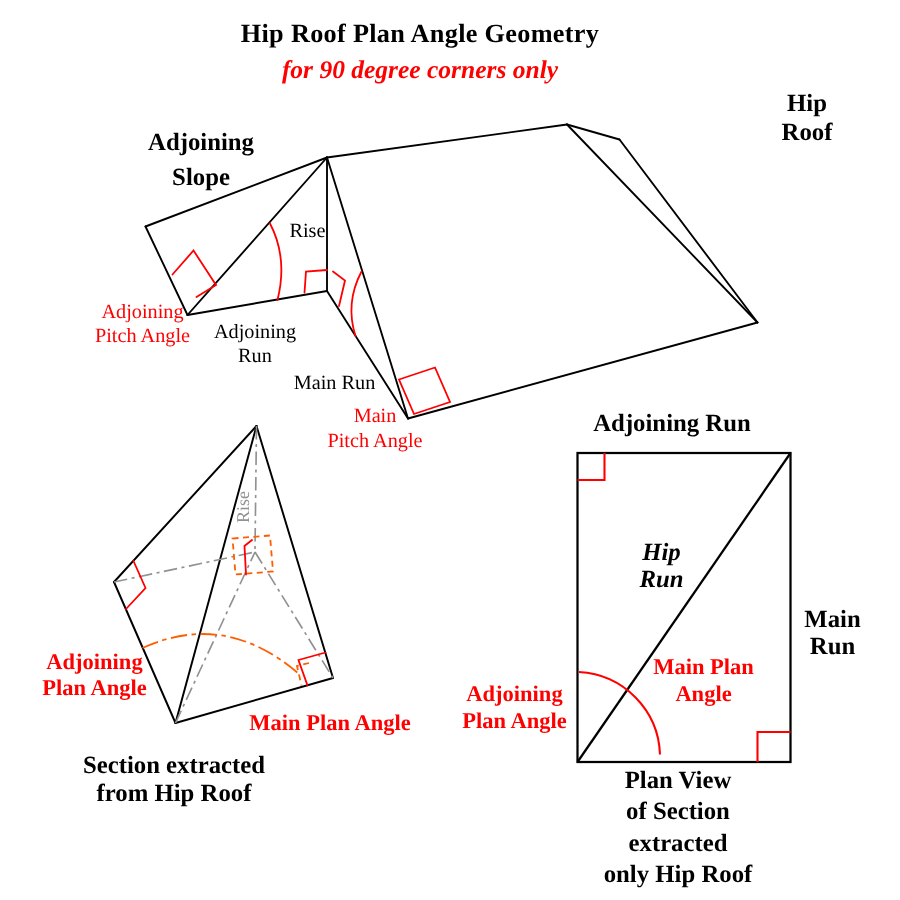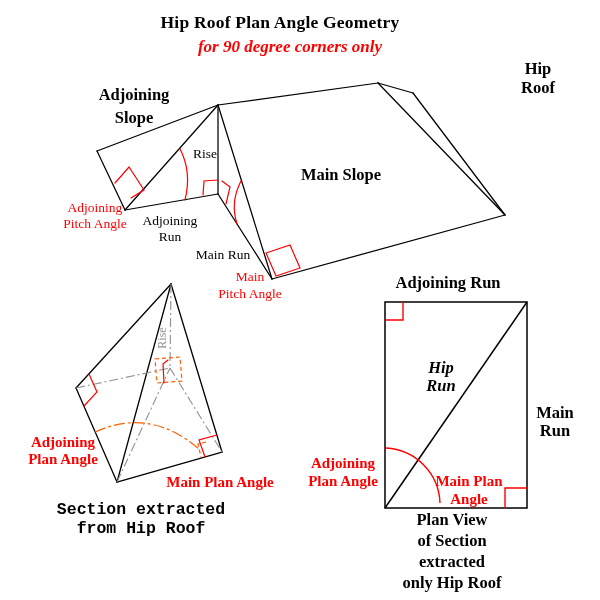--- a/index.html
+++ b/index.html
@@ -87,48 +87,47 @@
       <path data-name="plan-hip-run-diagonal" d="M385,508 L527,302"></path>
     </g>
     <g data-name="plan-red-markers" class="sk-red" fill="none" stroke-width="1.4">
       <path data-name="plan-top-left-right-angle-marker" d="M403,302 L403,320 L385,320"></path>
       <path data-name="plan-bottom-right-right-angle-marker" d="M505,508 L505,488 L527,488"></path>
       <path data-name="plan-plan-angle-arc" d="M386,448 A57,57 0 0 1 440,503"></path>
     </g>
   </svg>
 
   <div class="lbl b t-title" data-name="page-title" style="left:280px; top:22px;">Hip Roof Plan Angle Geometry</div>
-  <div class="lbl b t-subtitle red" data-name="page-subtitle" style="left:280px; top:47px;margin-left:10px;">for 90 degree corners only</div>
+  <div class="lbl b t-subtitle red" data-name="page-subtitle" style="left:280px; top:47px;">for 90 degree corners only</div>
 
   <div class="lbl b t-big" data-name="hip-roof-label" style="left:490px; top:79px;margin-left:48px;">Hip Roof</div>
   <div class="lbl b t-big" data-name="adjoining-slope-label" style="left:134px; top:106px; line-height:23px;">Adjoining
 Slope</div>
-  <div class="lbl b t-big" data-name="main-slope-label" style="left:341px; top:175px;">Main Slope</div>
   <div class="lbl t-sm" data-name="roof-rise-label" style="left:205px; top:154px;">Rise</div>
   <div class="lbl t-sm red" data-name="adjoining-pitch-angle-label" style="left:95px; top:216px; line-height:16px;">Adjoining
 Pitch Angle</div>
   <div class="lbl t-sm" data-name="roof-adjoining-run-label" style="left:170px; top:229px; line-height:16px;">Adjoining
 Run</div>
   <div class="lbl t-sm" data-name="roof-main-run-label" style="left:223px; top:255px;">Main Run</div>
   <div class="lbl t-sm red" data-name="main-pitch-angle-label" style="left:250px; top:285px; line-height:17px;">Main
 Pitch Angle</div>
 
   <div class="lbl t-rise-rot gray" data-name="section-rise-label" style="left:163px; top:338px;">Rise</div>
   <div class="lbl b t-redbold red" data-name="section-adjoining-plan-angle-label" style="left:63px; top:451px; line-height:17px;">Adjoining
 Plan Angle</div>
   <div class="lbl b t-redbold red" data-name="section-main-plan-angle-label" style="left:220px; top:483px;">Main Plan Angle</div>
-  <div class="lbl b t-big" data-name="section-caption" style="left:141px; top:519px; line-height:19px;font-family:Liberation Mono, monospace;">Section extracted
+  <div class="lbl b t-big" data-name="section-caption" style="left:116px; top:519px; line-height:19px;">Section extracted
 from Hip Roof</div>
 
   <div class="lbl b t-big" data-name="plan-adjoining-run-label" style="left:448px; top:283px;">Adjoining Run</div>
   <div class="lbl b t-big" data-name="plan-hip-run-label" style="left:441px; top:377px; line-height:18px;font-style:italic;">Hip
 Run</div>
   <div class="lbl b t-big" data-name="plan-main-run-label" style="left:555px; top:422px; line-height:18px;">Main
 Run</div>
   <div class="lbl b t-redbold red" data-name="plan-adjoining-plan-angle-label" style="left:343px; top:472px; line-height:18px;">Adjoining
 Plan Angle</div>
-  <div class="lbl b t-redbold red" data-name="plan-main-plan-angle-label" style="left:469px; top:490px; line-height:18px;">Main Plan
+  <div class="lbl b t-redbold red" data-name="plan-main-plan-angle-label" style="left:469px; top:454px; line-height:18px;">Main Plan
 Angle</div>
   <div class="lbl b t-big" data-name="plan-caption" style="left:452px; top:551px; line-height:21px;">Plan View
 of Section extracted
 only Hip Roof</div>
 
 </div>
 
 </body></html>

